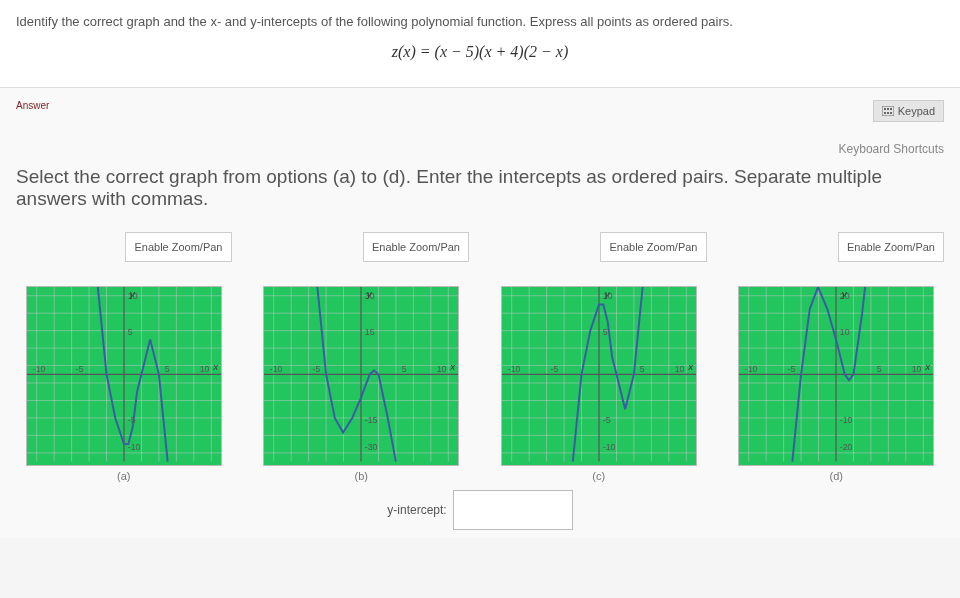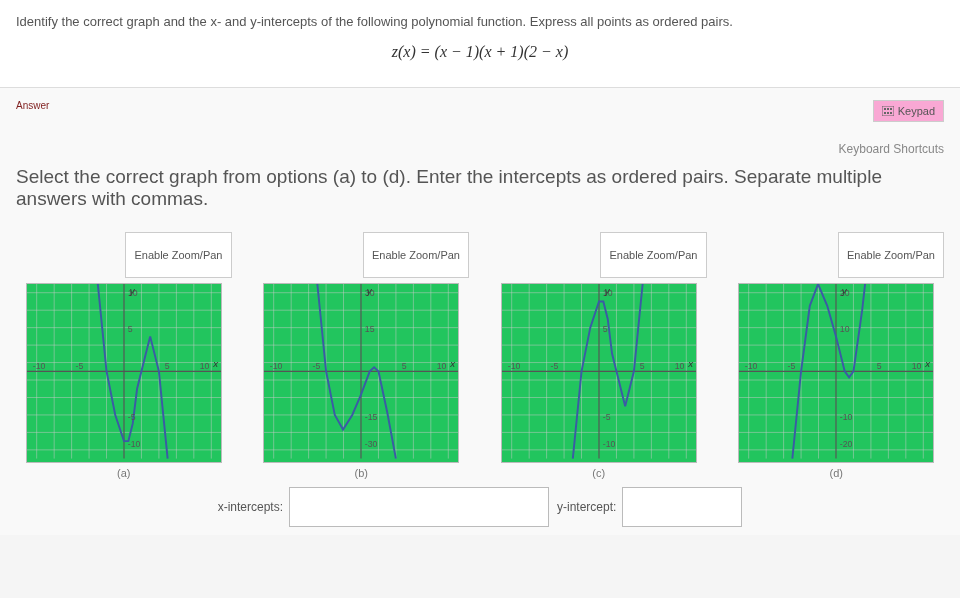--- a/index.html
+++ b/index.html
@@ -32,21 +32,21 @@
     align-items: flex-start;
     padding: 12px 16px 4px;
     background: #f9f9f9;
   }
   .answer-label { font-size: 10px; color: #7f1d1d; font-weight: 400; }
   .keypad-zone { text-align: right; font-size: 12px; }
   .keypad-btn {
     border: 1px solid #ccc;
     padding: 4px 8px;
     font-size: 11px;
-    background: #f9a8d4;
+    background: #e5e5e5;
     color: #555;
     display: inline-flex;
     align-items: center;
     gap: 4px;
     cursor: pointer;
     margin-left: 20px;
   }
   .kb-shortcut { color: #888; margin-top: 20px; font-size: 12px; }
   .instruction-row { padding: 6px 16px 12px; font-size: 19px; color: #555; background: #f9f9f9; }
   .graphs-row {
@@ -59,24 +59,24 @@
   .graph-card {
     flex: 1;
     display: flex;
     flex-direction: column;
     align-items: center;
   }
   .zoom-btn {
     border: 1px solid #ccc;
     background: #fff;
     font-size: 11px;
-    padding: 16px 8px;
+    padding: 8px 8px;
     color: #555;
     cursor: pointer;
-    margin-bottom: 5px;
+    margin-bottom: 24px;
     align-self: flex-end;
     margin-right: 8px;
   }
   .plot-box {
     border: 1px solid #bbb;
     background: #22c55e;
     width: 196px;
     height: 180px;
     position: relative;
   }
@@ -108,21 +108,21 @@
     padding: 4px 6px;
   }
   .intercept-input.small { width: 120px; }
   svg { display: block; }
 </style>
 </head>
 <body>
 
 <div class="question-area">
   <div class="question-text">Identify the correct graph and the x- and y-intercepts of the following polynomial function. Express all points as ordered pairs.</div>
-  <div class="formula">z(x) = (x − 1)(x + 1)(2 − x)</div>
+  <div class="formula">z(x) = (x − 5)(x + 4)(2 − x)</div>
 </div>
 
 <div class="answer-bar">
   <div class="answer-label">Answer</div>
   <div class="keypad-zone">
     <button class="keypad-btn">
       <span>
         <svg width="12" height="10" viewBox="0 0 12 10">
           <rect x="0" y="0" width="12" height="10" fill="none" stroke="#666" stroke-width="1"></rect>
           <rect x="2" y="2" width="2" height="2" fill="#666"></rect>
@@ -316,20 +316,16 @@
         <text x="106" y="10" font-size="10" font-style="italic" fill="#333">y</text>
       </svg>
     </div>
     <div class="plot-label">(d)</div>
   </div>
 
 </div>
 
 <div class="intercept-row">
   <div class="intercept-group">
-    <span class="intercept-label">x-intercepts:</span>
-    <input class="intercept-input" type="text" value="" style="">
-  </div>
-  <div class="intercept-group">
     <span class="intercept-label">y-intercept:</span>
     <input class="intercept-input small" type="text" value="" style="">
   </div>
 </div>
 
 </body></html>

